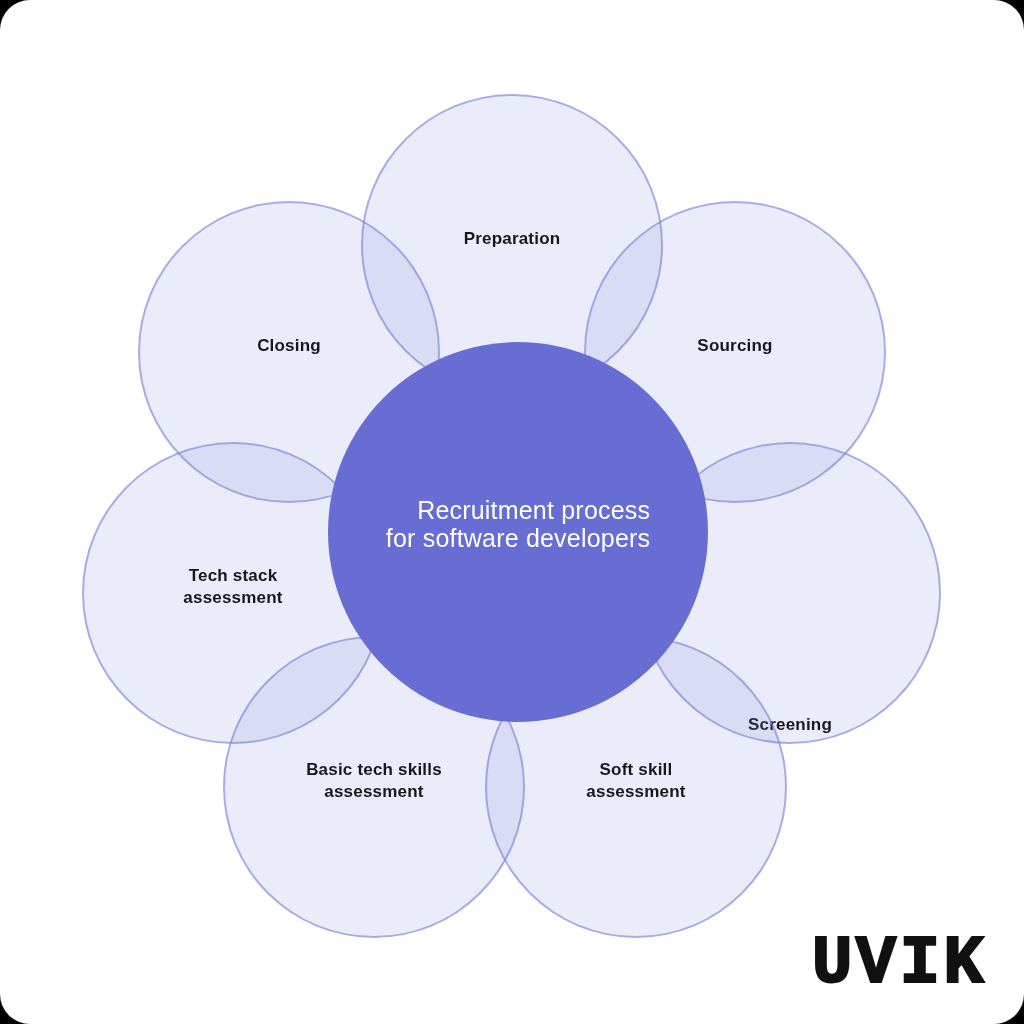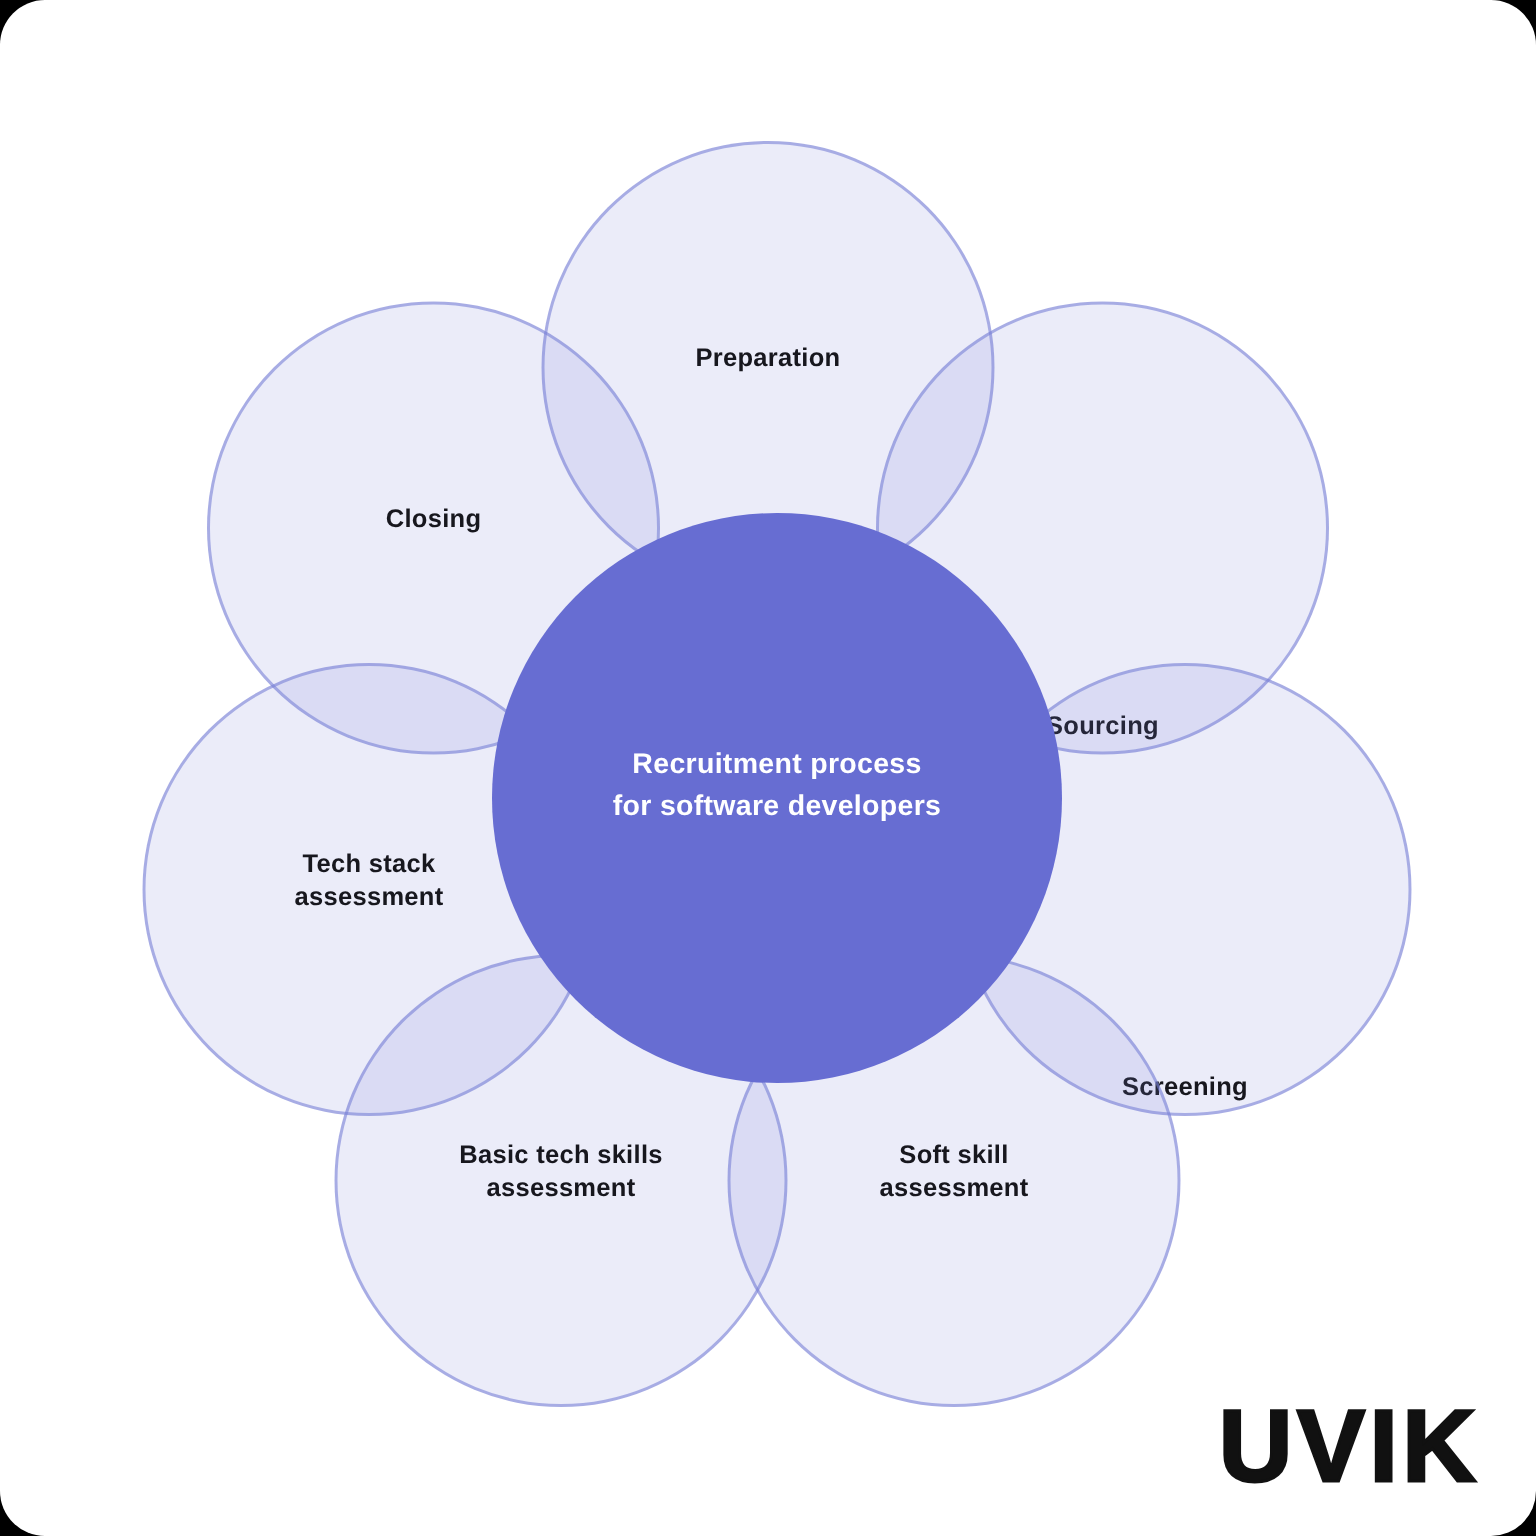--- a/index.html
+++ b/index.html
@@ -37,61 +37,62 @@
     text-align: center;
     white-space: pre-line;
     font-size: 17px;
     font-weight: bold;
     line-height: 1.3;
     color: #17171e;
     letter-spacing: 0.2px;
   }
   
   .petal.p0 { left: 361px; top:  94px; }  
-  .petal.p1 { left: 584px; top: 201px; align-items: flex-end; }  
+  .petal.p1 { left: 584px; top: 201px; }  
   .petal.p2 { left: 639px; top: 442px; }  
   .petal.p3 { left: 485px; top: 636px; justify-content: center; }  
   .petal.p4 { left: 223px; top: 636px; }  
-  .petal.p5 { left:  95px; top: 442px; }  
+  .petal.p5 { left:  82px; top: 442px; }  
   .petal.p6 { left: 138px; top: 201px; align-items: center; }  
 
   .center-circle {
     position: absolute;
     left: 328px;
     top: 342px;
     width: 380px;
     height: 380px;
     border-radius: 50%;
     background: #676dd2;
     display: flex;
     align-items: center;
     justify-content: center;
     z-index: 2;
   }
   .center-title {
     transform: translateY(-8px);
-    text-align: center;
+    text-align: right;
     white-space: pre-line;
     color: #ffffff;
-    font-size: 19px;
-    font-weight: bold;
+    font-size: 25px;
+    font-weight: normal;
     line-height: 28px;
     letter-spacing: 0.2px;
   }
   .logo {
     position: absolute;
     right: 37px;
     bottom: 26px;
     font-size: 68px;
     font-weight: bold;
     letter-spacing: 3px;
     line-height: 1;
     color: #111111;
     -webkit-text-stroke: 2px #111111;
     z-index: 3;
+    font-family: Liberation Mono, monospace;
   }
 </style>
 </head>
 <body>
 
 <div class="card">
   <div class="diagram">
 
     <div class="petal p0" style="border-color: rgba(122, 130, 215, 0.6); background: rgba(122, 130, 215, 0.15);">
       <div class="petal-label">Preparation</div>

